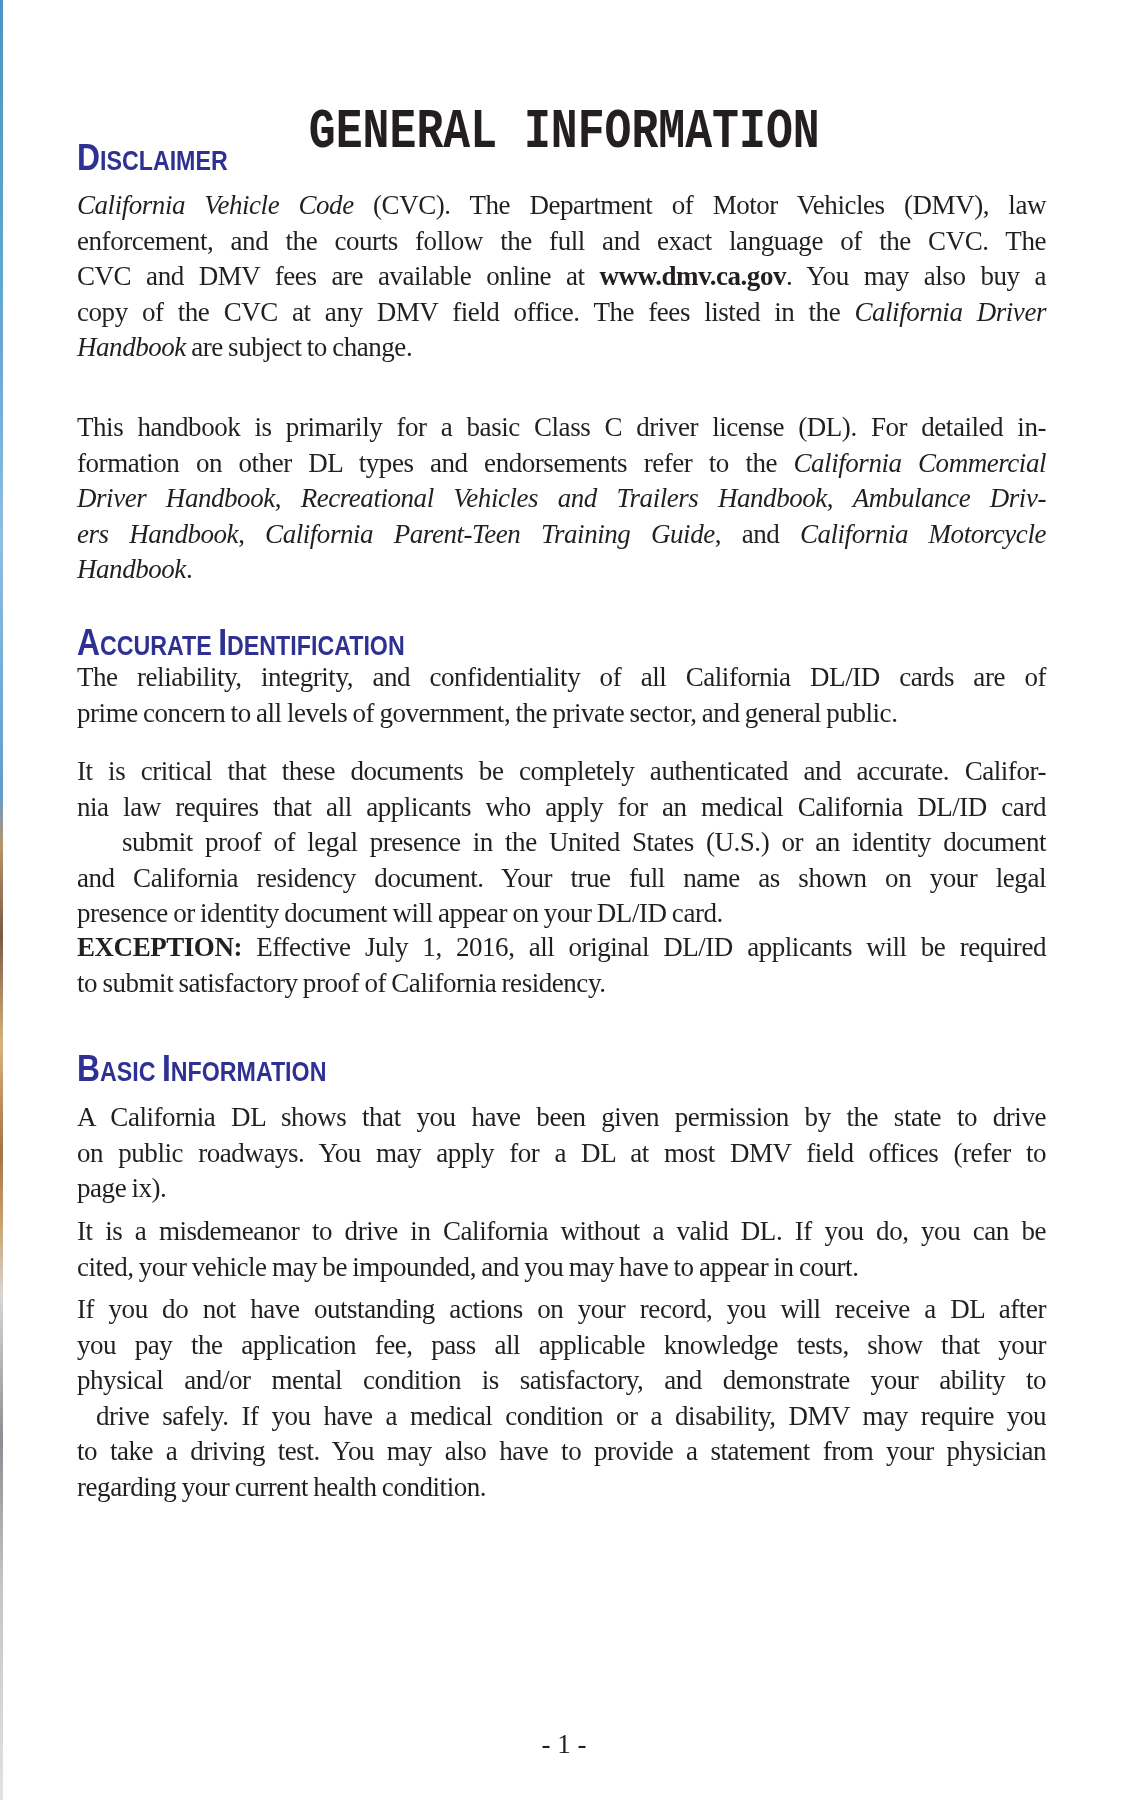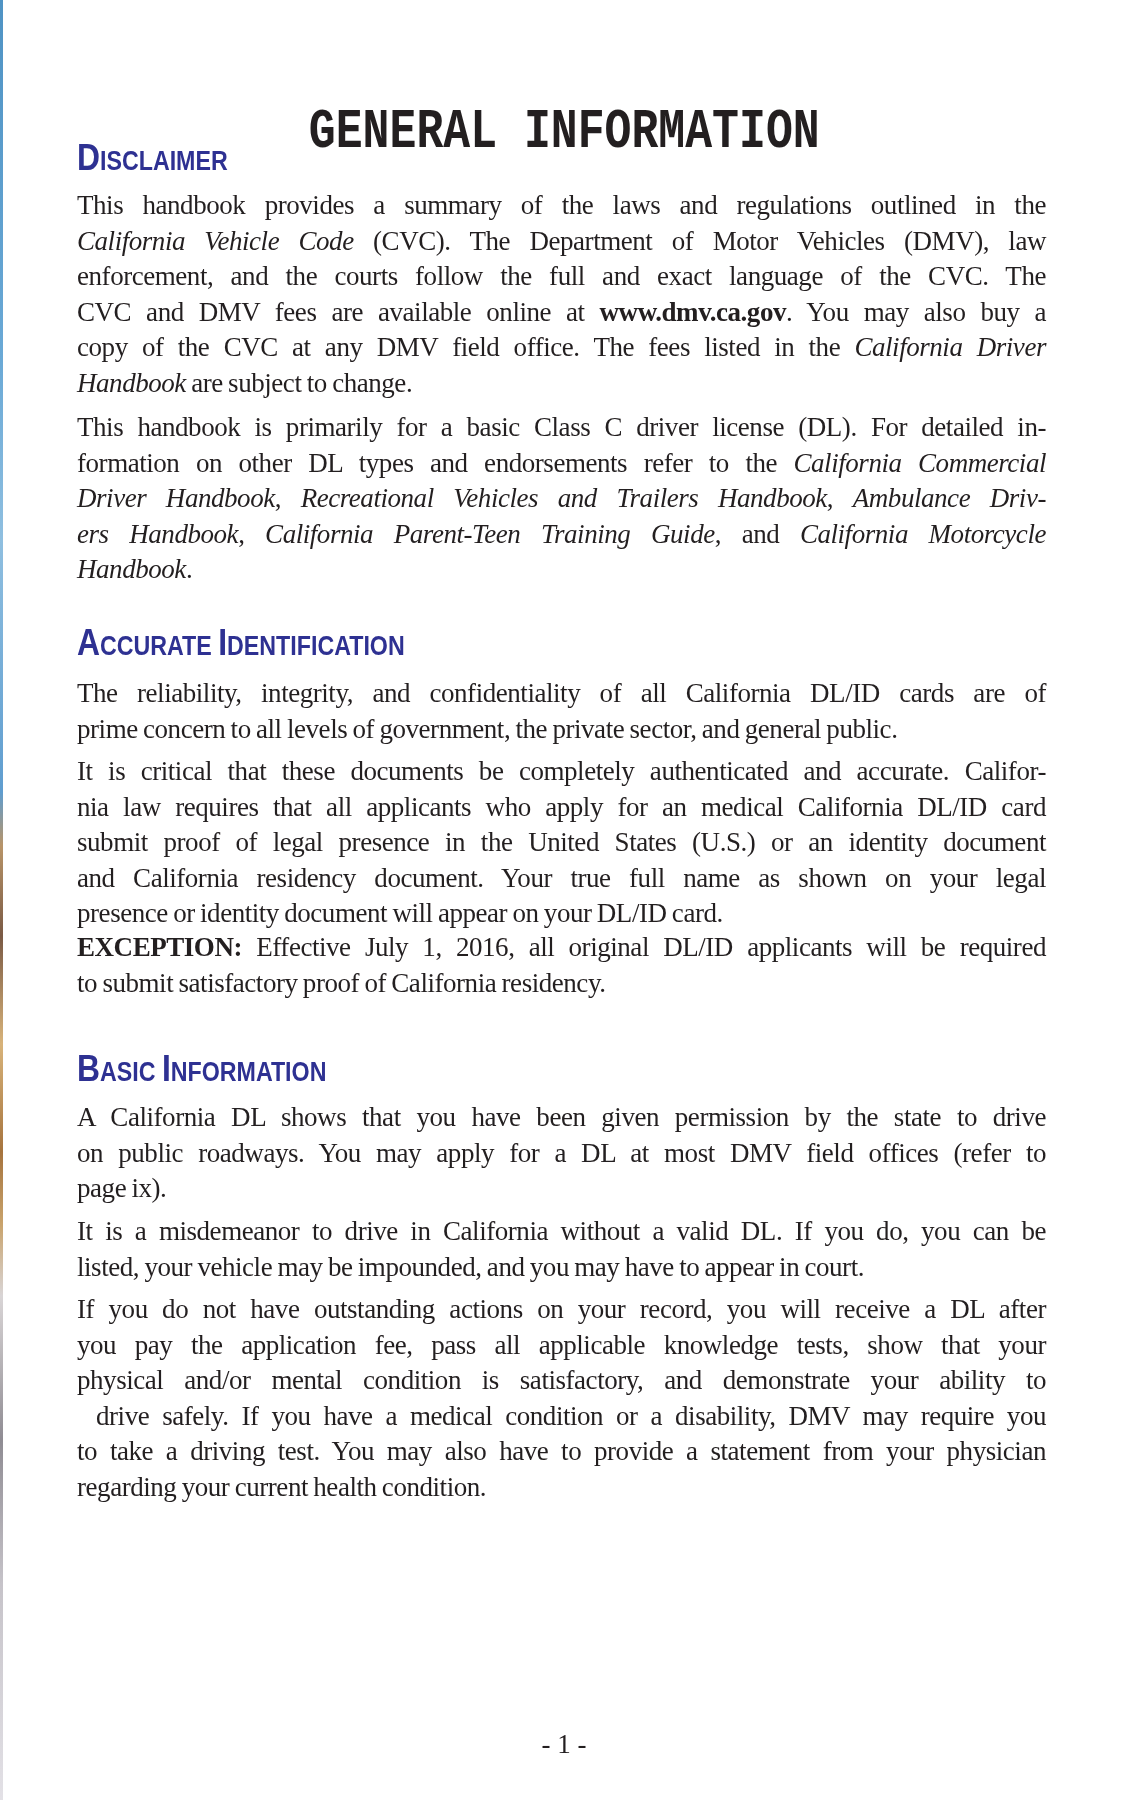--- a/index.html
+++ b/index.html
@@ -51,63 +51,62 @@
 </head>
 <body>
 
 <div class="edge-strip"></div>
 
 <h1 class="page-title"><span>GENERAL INFORMATION</span></h1>
 
 <div class="section-heading" style="top:138px"><span>D</span><span class="sc">ISCLAIMER</span></div>
 
 <div class="para" style="top:188px">
-    <span class="line"><span style="white-space: normal;">This handbook provides a summary of the laws and regulations outlined in the</span></span>
     <span class="line"><span class="it" style="white-space: normal;">California Vehicle Code</span><span style="white-space: normal;"> (CVC). The Department of Motor Vehicles (DMV), law</span></span>
     <span class="line"><span style="white-space: normal;">enforcement, and the courts follow the full and exact language of the CVC. The</span></span>
     <span class="line"><span style="white-space: normal;">CVC and DMV fees are available online at </span><span class="bd" style="white-space: normal;">www.dmv.ca.gov</span><span style="white-space: normal;">. You may also buy a</span></span>
     <span class="line"><span style="white-space: normal;">copy of the CVC at any DMV field office. The fees listed in the </span><span class="it" style="white-space: normal;">California Driver</span></span>
     <span class="line last"><span class="it" style="white-space: normal;">Handbook</span><span style="white-space: normal;"> are subject to change.</span></span>
   </div>
 <div class="para" style="top:410px">
     <span class="line"><span style="white-space: normal;">This handbook is primarily for a basic Class C driver license (DL). For detailed in-</span></span>
     <span class="line"><span style="white-space: normal;">formation on other DL types and endorsements refer to the </span><span class="it" style="white-space: normal;">California Commercial</span></span>
     <span class="line"><span class="it" style="white-space: normal;">Driver Handbook</span><span style="white-space: normal;">, </span><span class="it" style="white-space: normal;">Recreational Vehicles and Trailers Handbook</span><span style="white-space: normal;">, </span><span class="it" style="white-space: normal;">Ambulance Driv-</span></span>
     <span class="line"><span class="it" style="white-space: normal;">ers Handbook</span><span style="white-space: normal;">, </span><span class="it" style="white-space: normal;">California Parent-Teen Training Guide</span><span style="white-space: normal;">, and </span><span class="it" style="white-space: normal;">California Motorcycle</span></span>
     <span class="line last"><span class="it" style="white-space: normal;">Handbook</span><span style="white-space: normal;">.</span></span>
   </div>
 
 <div class="section-heading" style="top:623px"><span>A</span><span class="sc">CCURATE </span><span>I</span><span class="sc">DENTIFICATION</span></div>
 
-<div class="para" style="top:676px">
+<div class="para" style="top:660px">
     <span class="line"><span style="white-space: normal;">The reliability, integrity, and confidentiality of all California DL/ID cards are of</span></span>
     <span class="line last"><span style="white-space: normal;">prime concern to all levels of government, the private sector, and general public.</span></span>
   </div>
 <div class="para" style="top:754px">
     <span class="line"><span style="white-space: normal;">It is critical that these documents be completely authenticated and accurate. Califor-</span></span>
     <span class="line"><span style="white-space: normal;">nia law requires that all applicants who apply for an medical California DL/ID card</span></span>
-    <span class="line"><span style="white-space: normal;">submit proof of legal presence in the United States (U.S.) or an identity document</span></span>
+    <span class="line"><span style="white-space: normal; margin-left: 45px;">submit proof of legal presence in the United States (U.S.) or an identity document</span></span>
     <span class="line"><span style="white-space: normal;">and California residency document. Your true full name as shown on your legal</span></span>
     <span class="line last"><span style="white-space: normal;">presence or identity document will appear on your DL/ID card.</span></span>
   </div>
 <div class="para" style="top:930px">
     <span class="line"><span class="bd" style="white-space: normal;">EXCEPTION:</span><span style="white-space: normal;"> Effective July 1, 2016, all original DL/ID applicants will be required</span></span>
     <span class="line last"><span style="white-space: normal;">to submit satisfactory proof of California residency.</span></span>
   </div>
 
 <div class="section-heading" style="top:1049px"><span>B</span><span class="sc">ASIC </span><span>I</span><span class="sc">NFORMATION</span></div>
 
 <div class="para" style="top:1100px">
     <span class="line"><span style="white-space: normal;">A California DL shows that you have been given permission by the state to drive</span></span>
     <span class="line"><span style="white-space: normal;">on public roadways. You may apply for a DL at most DMV field offices (refer to</span></span>
     <span class="line last"><span style="white-space: normal;">page ix).</span></span>
   </div>
 <div class="para" style="top:1214px">
     <span class="line"><span style="white-space: normal;">It is a misdemeanor to drive in California without a valid DL. If you do, you can be</span></span>
-    <span class="line last"><span style="white-space: normal;">listed, your vehicle may be impounded, and you may have to appear in court.</span></span>
+    <span class="line last"><span style="white-space: normal;">cited, your vehicle may be impounded, and you may have to appear in court.</span></span>
   </div>
 <div class="para" style="top:1292px">
     <span class="line"><span style="white-space: normal;">If you do not have outstanding actions on your record, you will receive a DL after</span></span>
     <span class="line"><span style="white-space: normal; margin-top: 21px;">you pay the application fee, pass all applicable knowledge tests, show that your</span></span>
     <span class="line"><span style="white-space: normal;">physical and/or mental condition is satisfactory, and demonstrate your ability to</span></span>
     <span class="line"><span style="white-space: normal; margin-left: 19px;">drive safely. If you have a medical condition or a disability, DMV may require you</span></span>
     <span class="line"><span style="white-space: normal;">to take a driving test. You may also have to provide a statement from your physician</span></span>
     <span class="line last"><span style="white-space: normal;">regarding your current health condition.</span></span>
   </div>
 

